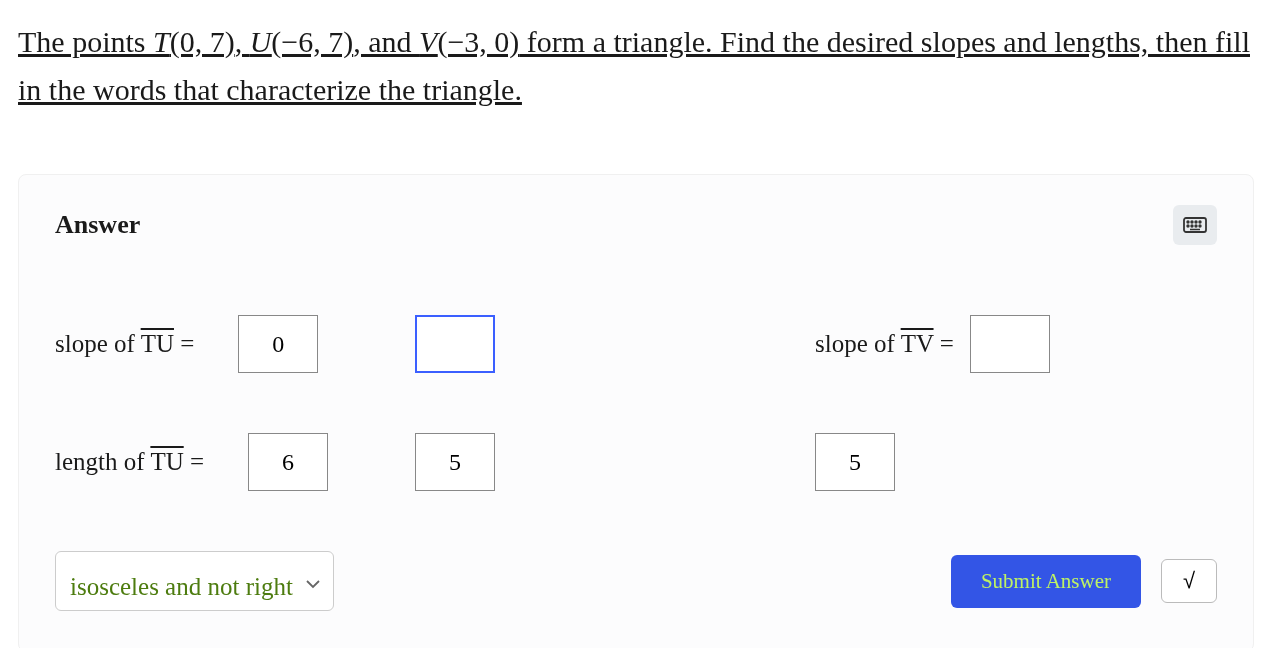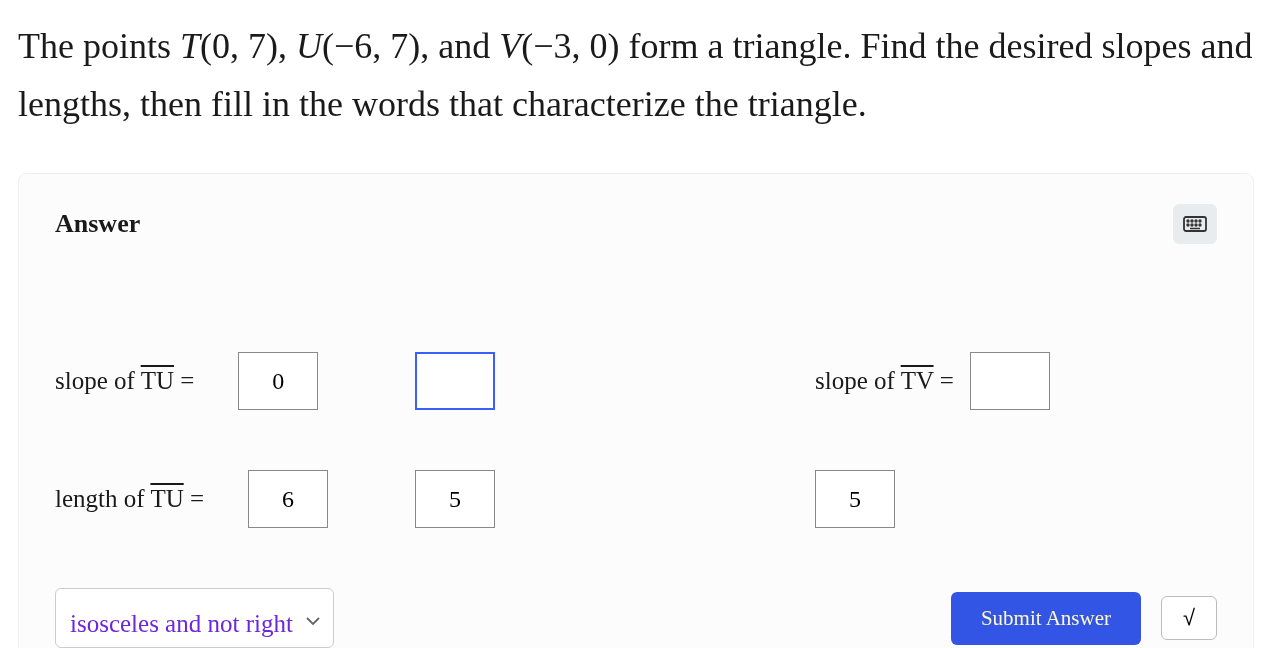--- a/index.html
+++ b/index.html
@@ -11,40 +11,41 @@
       font-family: Georgia, 'Times New Roman', serif;
       font-size: 22px;
       color: #1a1a1a;
       background: #fff;
       width: 1272px;
       height: 648px;
       padding: 18px 18px 0 18px;
       position: relative;
     }
     .question {
-      font-size: 36px;
+      font-size: 30px;
       line-height: 1.6;
-      margin-bottom: 40px;
+      margin-bottom: 60px;
+      text-decoration: underline;
     }
     .math-var {
       font-style: italic;
       font-family: 'Times New Roman', serif;
     }
     .answer-panel {
       background: #fcfcfd;
       border: 1px solid #f0f0f0;
       border-radius: 8px;
       padding: 30px 36px 40px 36px;
       position: relative;
     }
     .answer-header {
       display: flex;
       justify-content: space-between;
       align-items: center;
-      margin-bottom: 108px;
+      margin-bottom: 70px;
     }
     .answer-title {
       font-weight: bold;
       font-size: 26px;
     }
     .keyboard-btn {
       width: 44px;
       height: 40px;
       background: #e9ecef;
       border: none;
@@ -101,31 +102,31 @@
     .select {
       appearance: none;
       -webkit-appearance: none;
       background: #fff;
       border: 1.5px solid #ccc;
       border-radius: 6px;
       font-size: 25px;
       font-family: Georgia, serif;
       padding: 21px 40px 10px 14px;
       cursor: pointer;
-      color: #6d28d9;
+      color: #4d7c0f;
     }
     .select-chevron {
       position: absolute;
       right: 14px;
       pointer-events: none;
       color: #666;
     }
     .submit-btn {
       background: #3355e6;
-      color: #fef9c3;
+      color: #bef264;
       border: none;
       border-radius: 6px;
       font-size: 21px;
       font-family: Georgia, serif;
       padding: 14px 30px;
       cursor: pointer;
     }
     .sqrt-btn {
       width: 56px;
       height: 44px;

